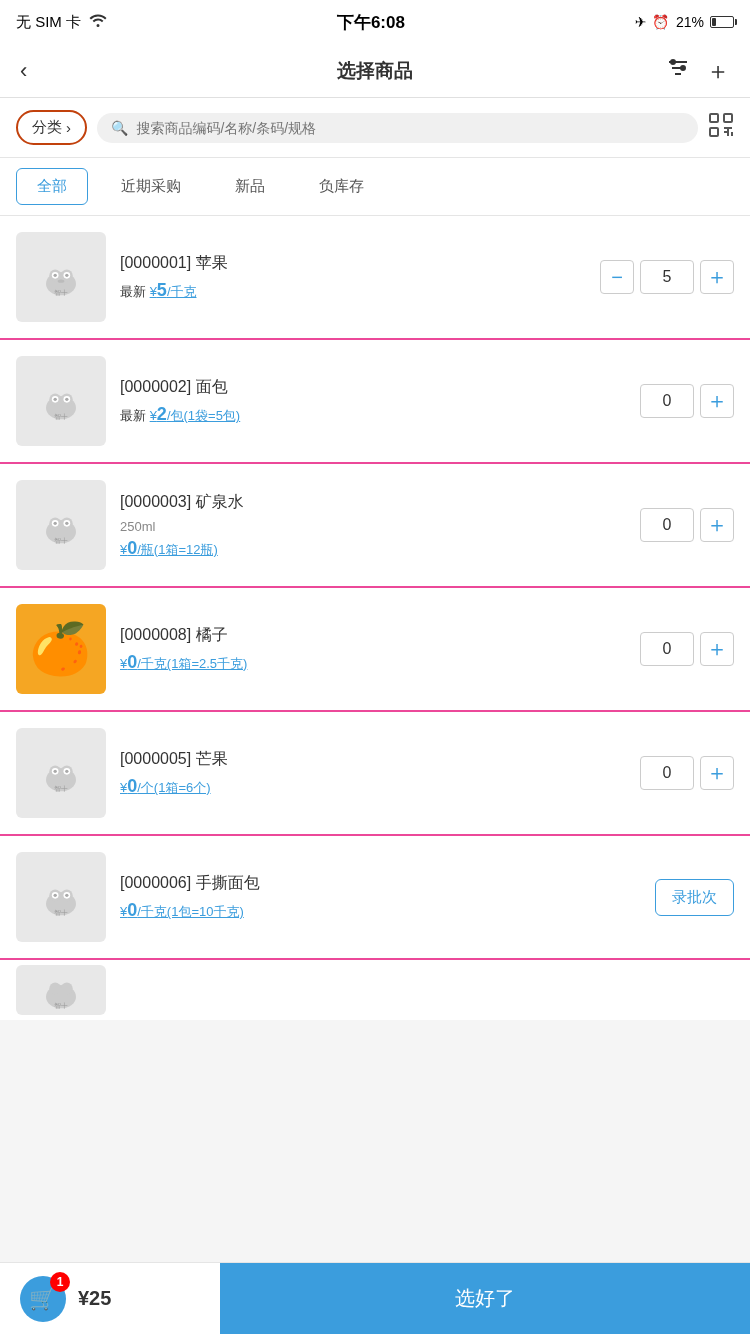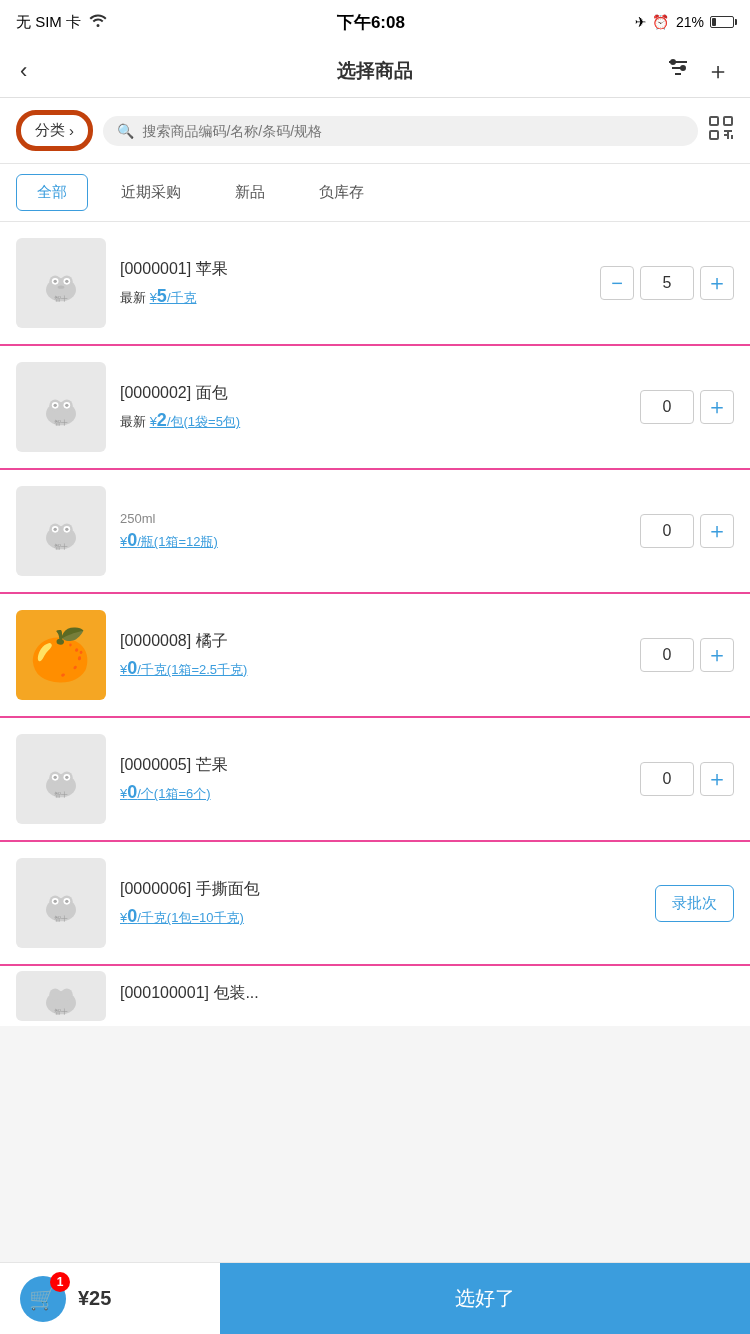--- a/index.html
+++ b/index.html
@@ -97,21 +97,21 @@
     
     .filter-bar {
       background: #fff;
       padding: 12px 16px;
       display: flex;
       align-items: center;
       gap: 10px;
       border-bottom: 1px solid #e5e5e5;
     }
     .category-btn {
-      border: 5px solid #c2410c;
+      border: 2px solid #c2410c;
       border-radius: 20px;
       padding: 6px 14px;
       font-size: 15px;
       color: #333;
       background: #fff;
       cursor: pointer;
       white-space: nowrap;
       display: flex;
       align-items: center;
       gap: 4px;
@@ -492,20 +492,21 @@
         <circle cx="23" cy="28" r="7" fill="#ccc"></circle>
         <circle cx="37" cy="28" r="7" fill="#ccc"></circle>
         <circle cx="23" cy="28" r="4" fill="#fff"></circle>
         <circle cx="37" cy="28" r="4" fill="#fff"></circle>
         <circle cx="23" cy="28" r="2" fill="#aaa"></circle>
         <circle cx="37" cy="28" r="2" fill="#aaa"></circle>
         <text x="30" y="52" text-anchor="middle" font-size="8" fill="#999">智十</text>
       </svg>
     </div>
     <div class="product-info">
+      <div class="product-name">[0000003] 矿泉水</div>
       <div class="product-spec">250ml</div>
       <div class="product-price">
         <span class="price-prefix">¥</span><span class="price-value">0</span><span style="font-size:13px;color:#3b9ddd;text-decoration:underline;text-decoration-color:#3b9ddd;">/瓶(1箱=12瓶)</span>
       </div>
     </div>
     <div class="quantity-control">
       <input class="qty-input" value="0" style="">
       <div class="qty-btn" style="color:#3b9ddd;font-size:22px;">＋</div>
     </div>
   </div>
@@ -577,23 +578,20 @@
 
   <div class="partial-item">
     <div class="product-img" style="width:90px;height:50px;">
       <svg class="owl-icon" viewBox="0 0 60 60" fill="none">
         <ellipse cx="30" cy="38" rx="18" ry="14" fill="#ccc"></ellipse>
         <circle cx="23" cy="28" r="7" fill="#ccc"></circle>
         <circle cx="37" cy="28" r="7" fill="#ccc"></circle>
         <text x="30" y="52" text-anchor="middle" font-size="8" fill="#999">智十</text>
       </svg>
     </div>
-    <div class="product-info">
-      <div class="product-name">[000100001] 包装...</div>
-    </div>
   </div>
 
 </div>
 
 <div style="height:72px;"></div>
 
 <div class="bottom-bar">
   <div class="cart-section">
     <div class="cart-icon-wrap">
       <span class="cart-icon-unicode">🛒</span>

